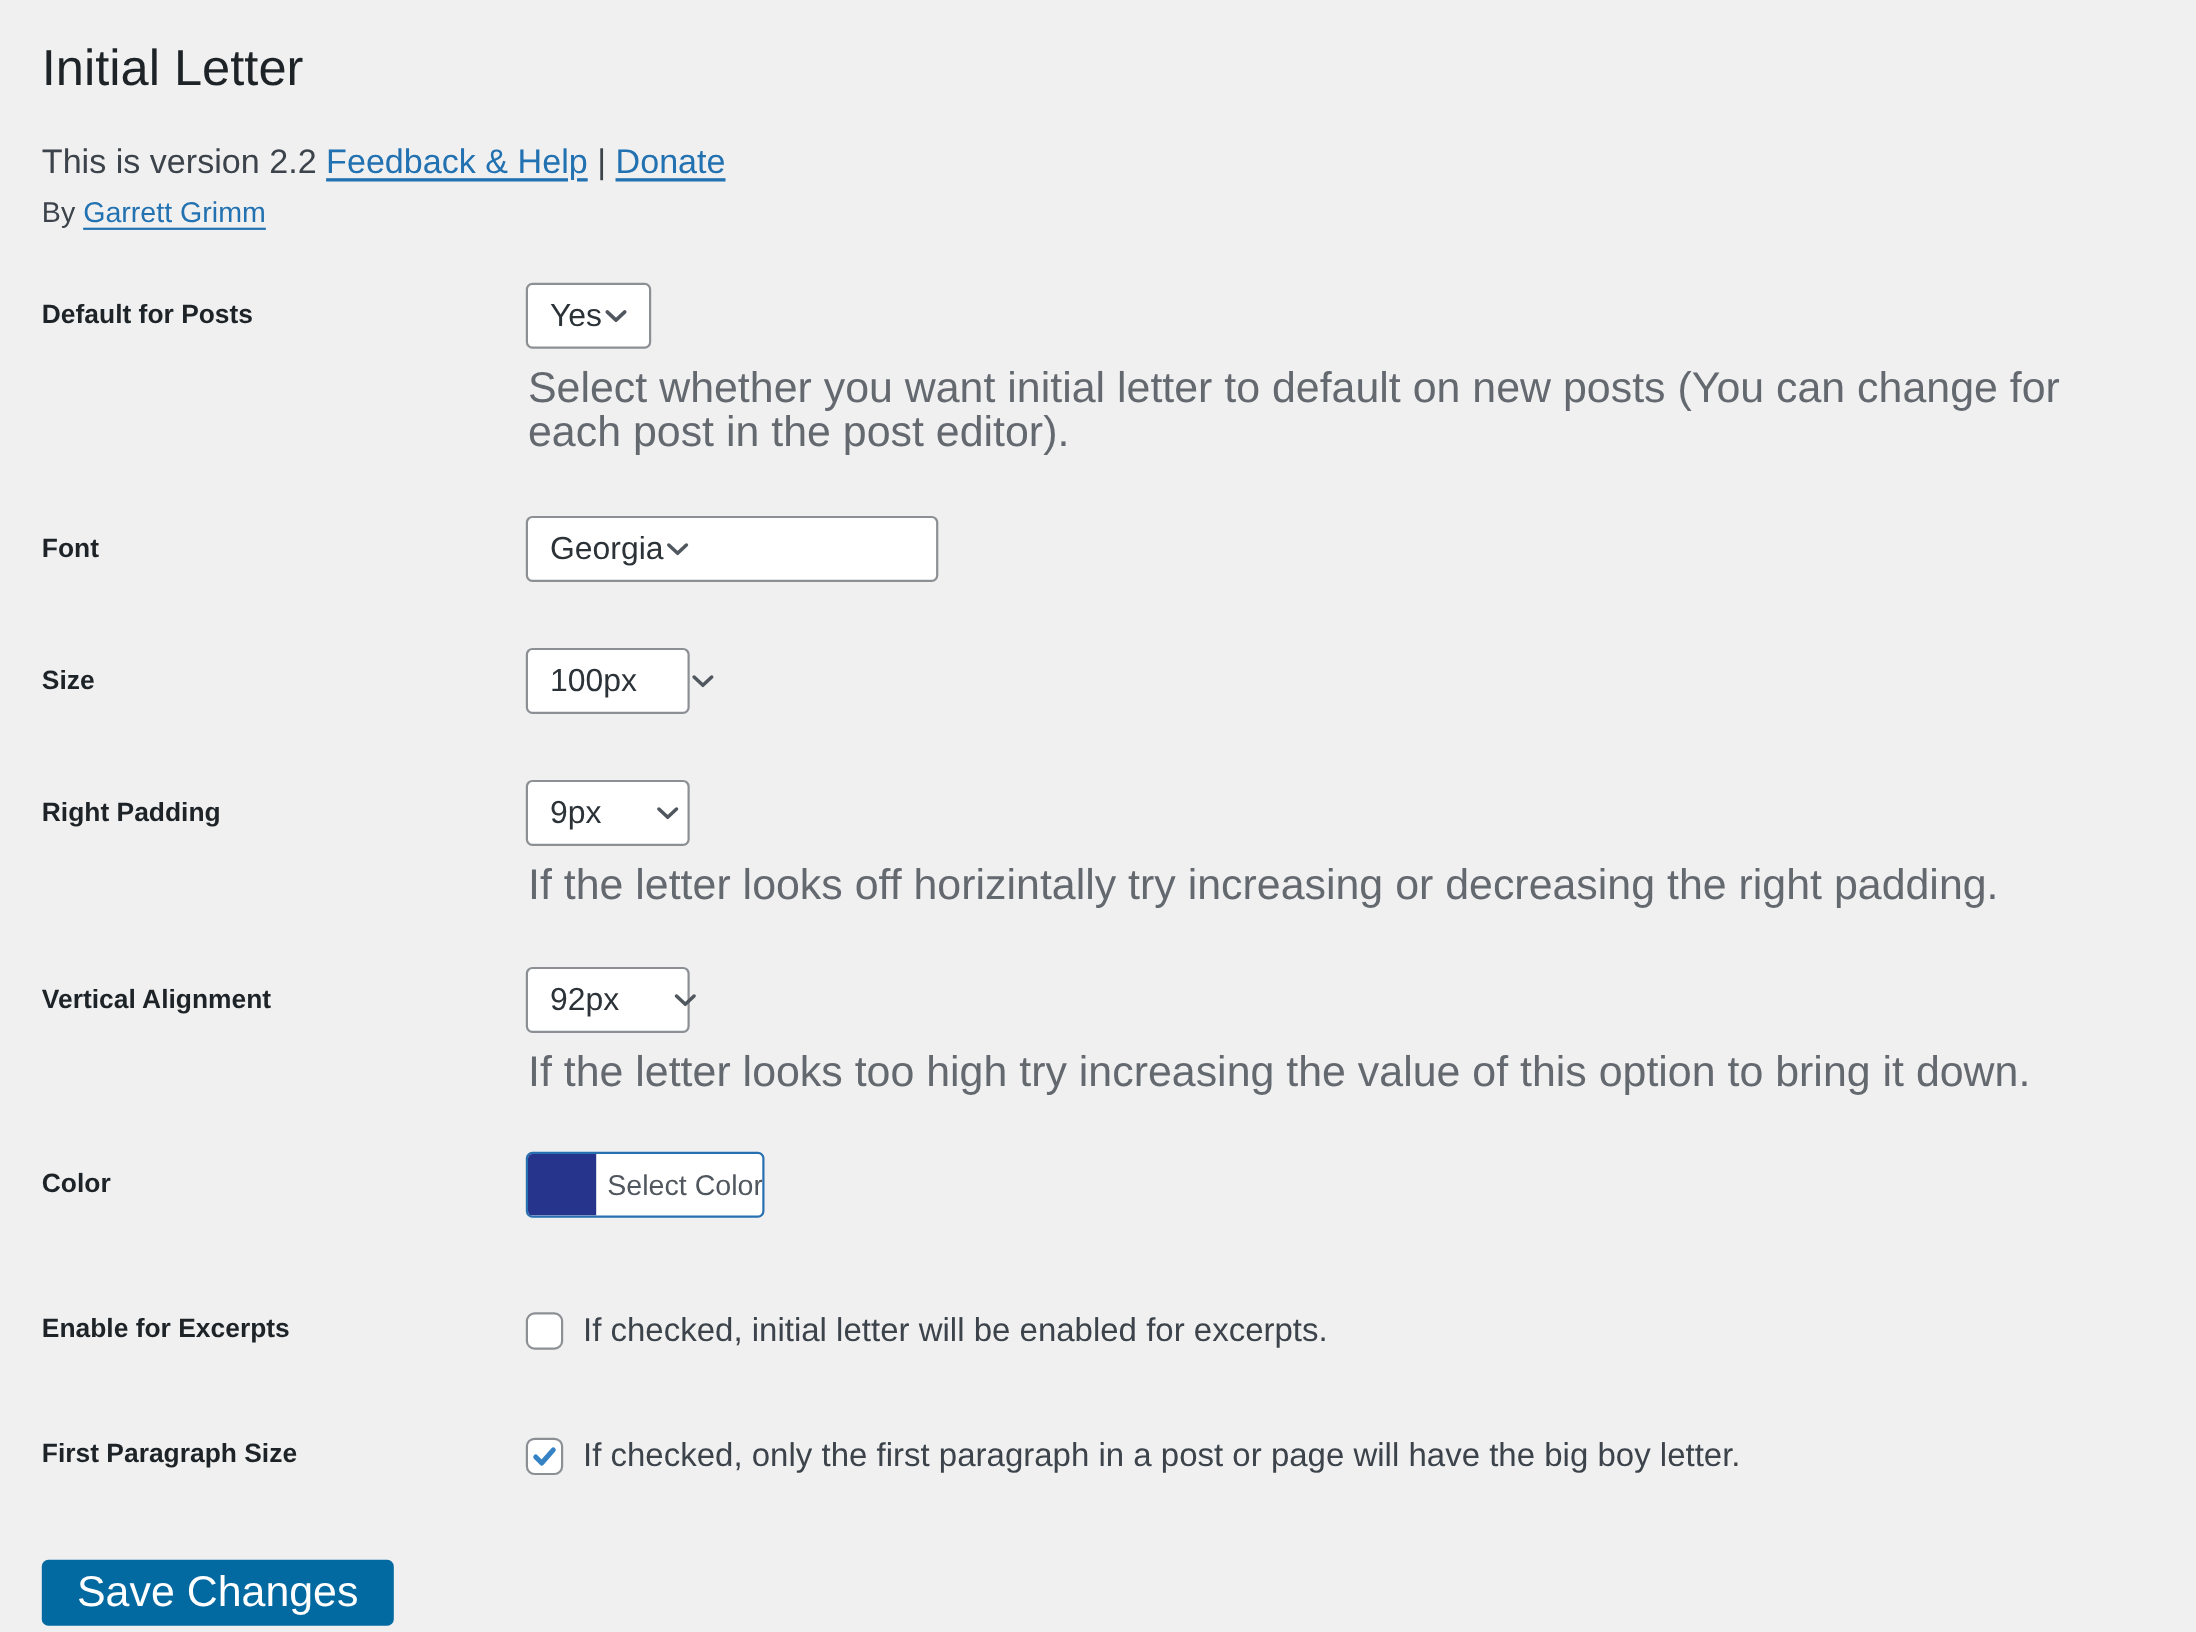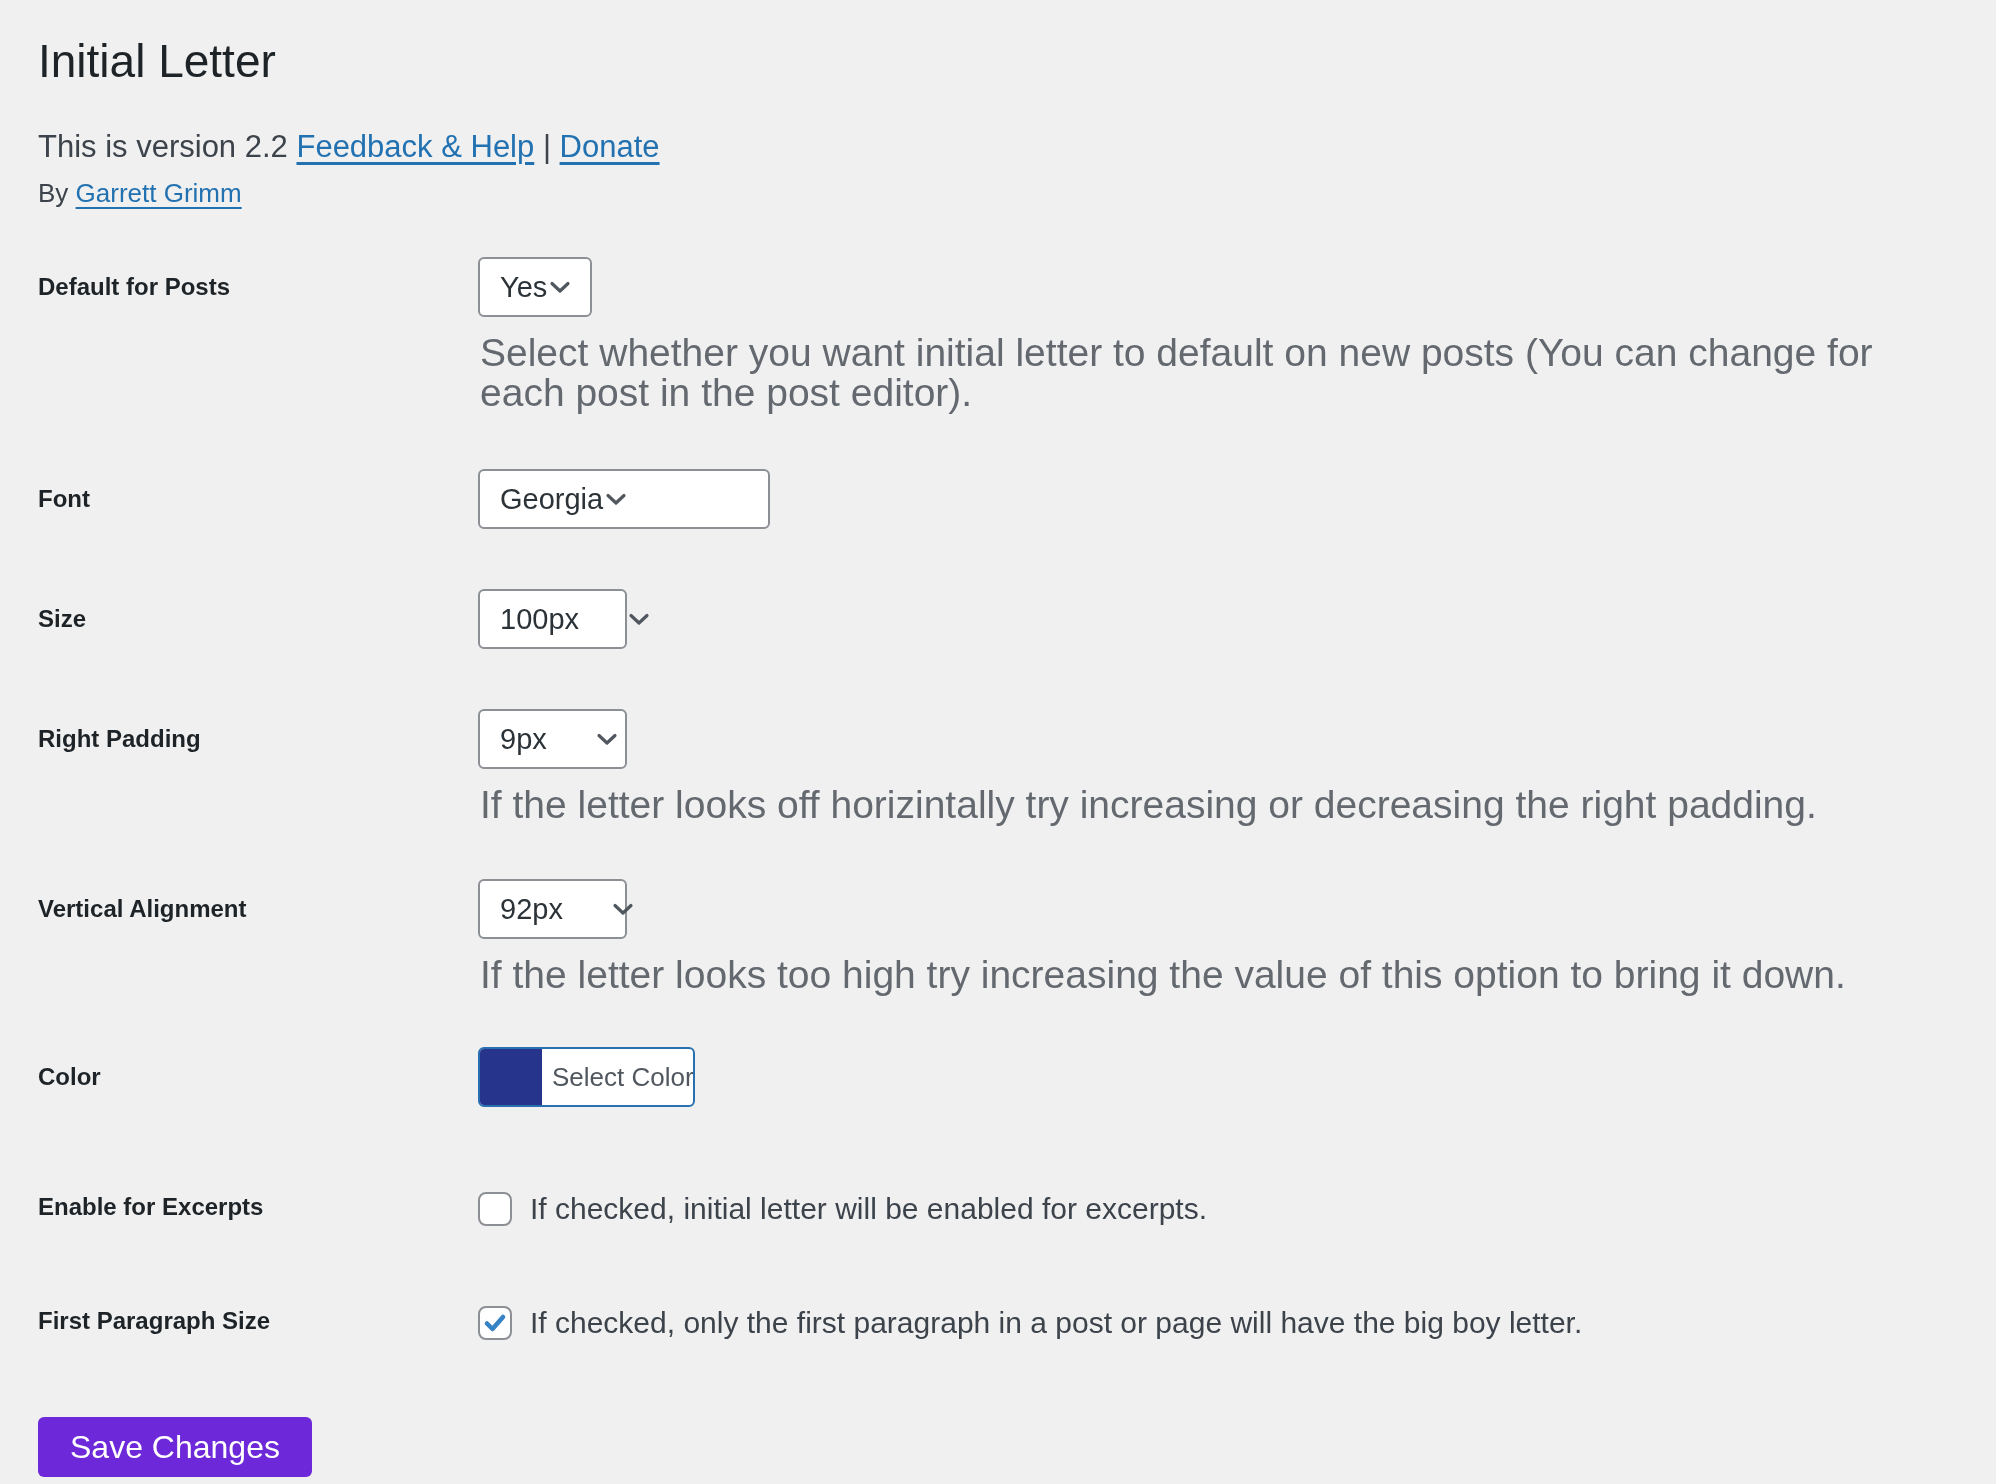--- a/index.html
+++ b/index.html
@@ -128,44 +128,44 @@
     color: #3c434a;
   }
 
   
   .save-button {
     margin-top: 72px;
     box-sizing: border-box;
     height: 60px;
     min-width: 215px;
     padding: 12px 32px;
-    background: #6d28d9;
+    background: #0369a1;
     border: none;
     border-radius: 6px;
     color: #ffffff;
     font-family: "Liberation Sans", "DejaVu Sans", sans-serif;
-    font-size: 32px;
+    font-size: 39px;
     display: inline-flex;
     align-items: center;
     justify-content: center;
     cursor: pointer;
   }
 
   
   .r1 { margin-bottom: 56px; }
   .r2 { margin-bottom: 60px; }
   .r3 { margin-bottom: 60px; }
   .r4 { margin-bottom: 54px; }
   .r5 { margin-bottom: 52px; }
   .r6 { margin-bottom: 78px; }
   .r7 { margin-bottom: 70px; }
   .r8 { margin-bottom: 0; }
 
   .w-yes   { width: 114px; }
-  .w-font  { width: 292px; }
+  .w-font  { width: 375px; }
   .w-small { width: 149px; gap: 47px; }
 </style>
 </head>
 <body>
 
 <div class="wrap">
 
   <h1 class="page-title">Initial Letter</h1>
 
   <p class="version-line"><span>This is version 2.2</span>

